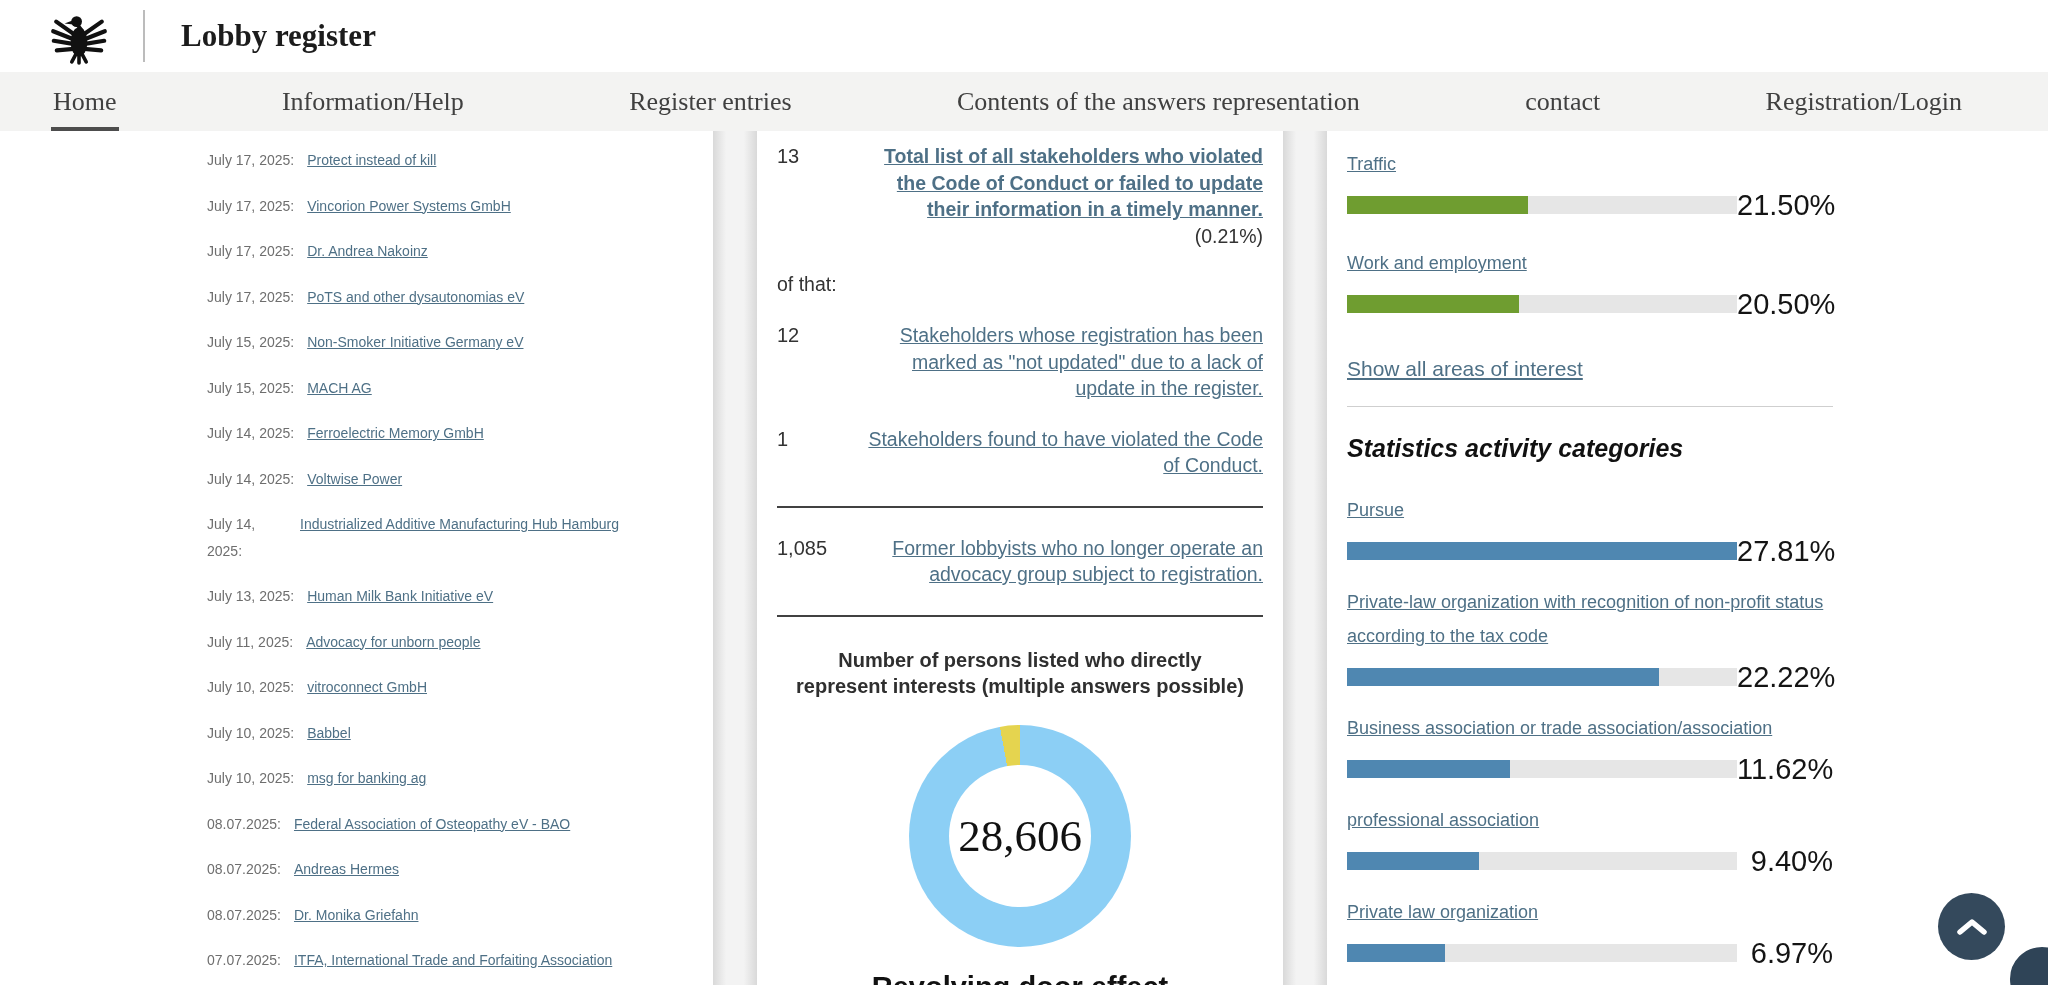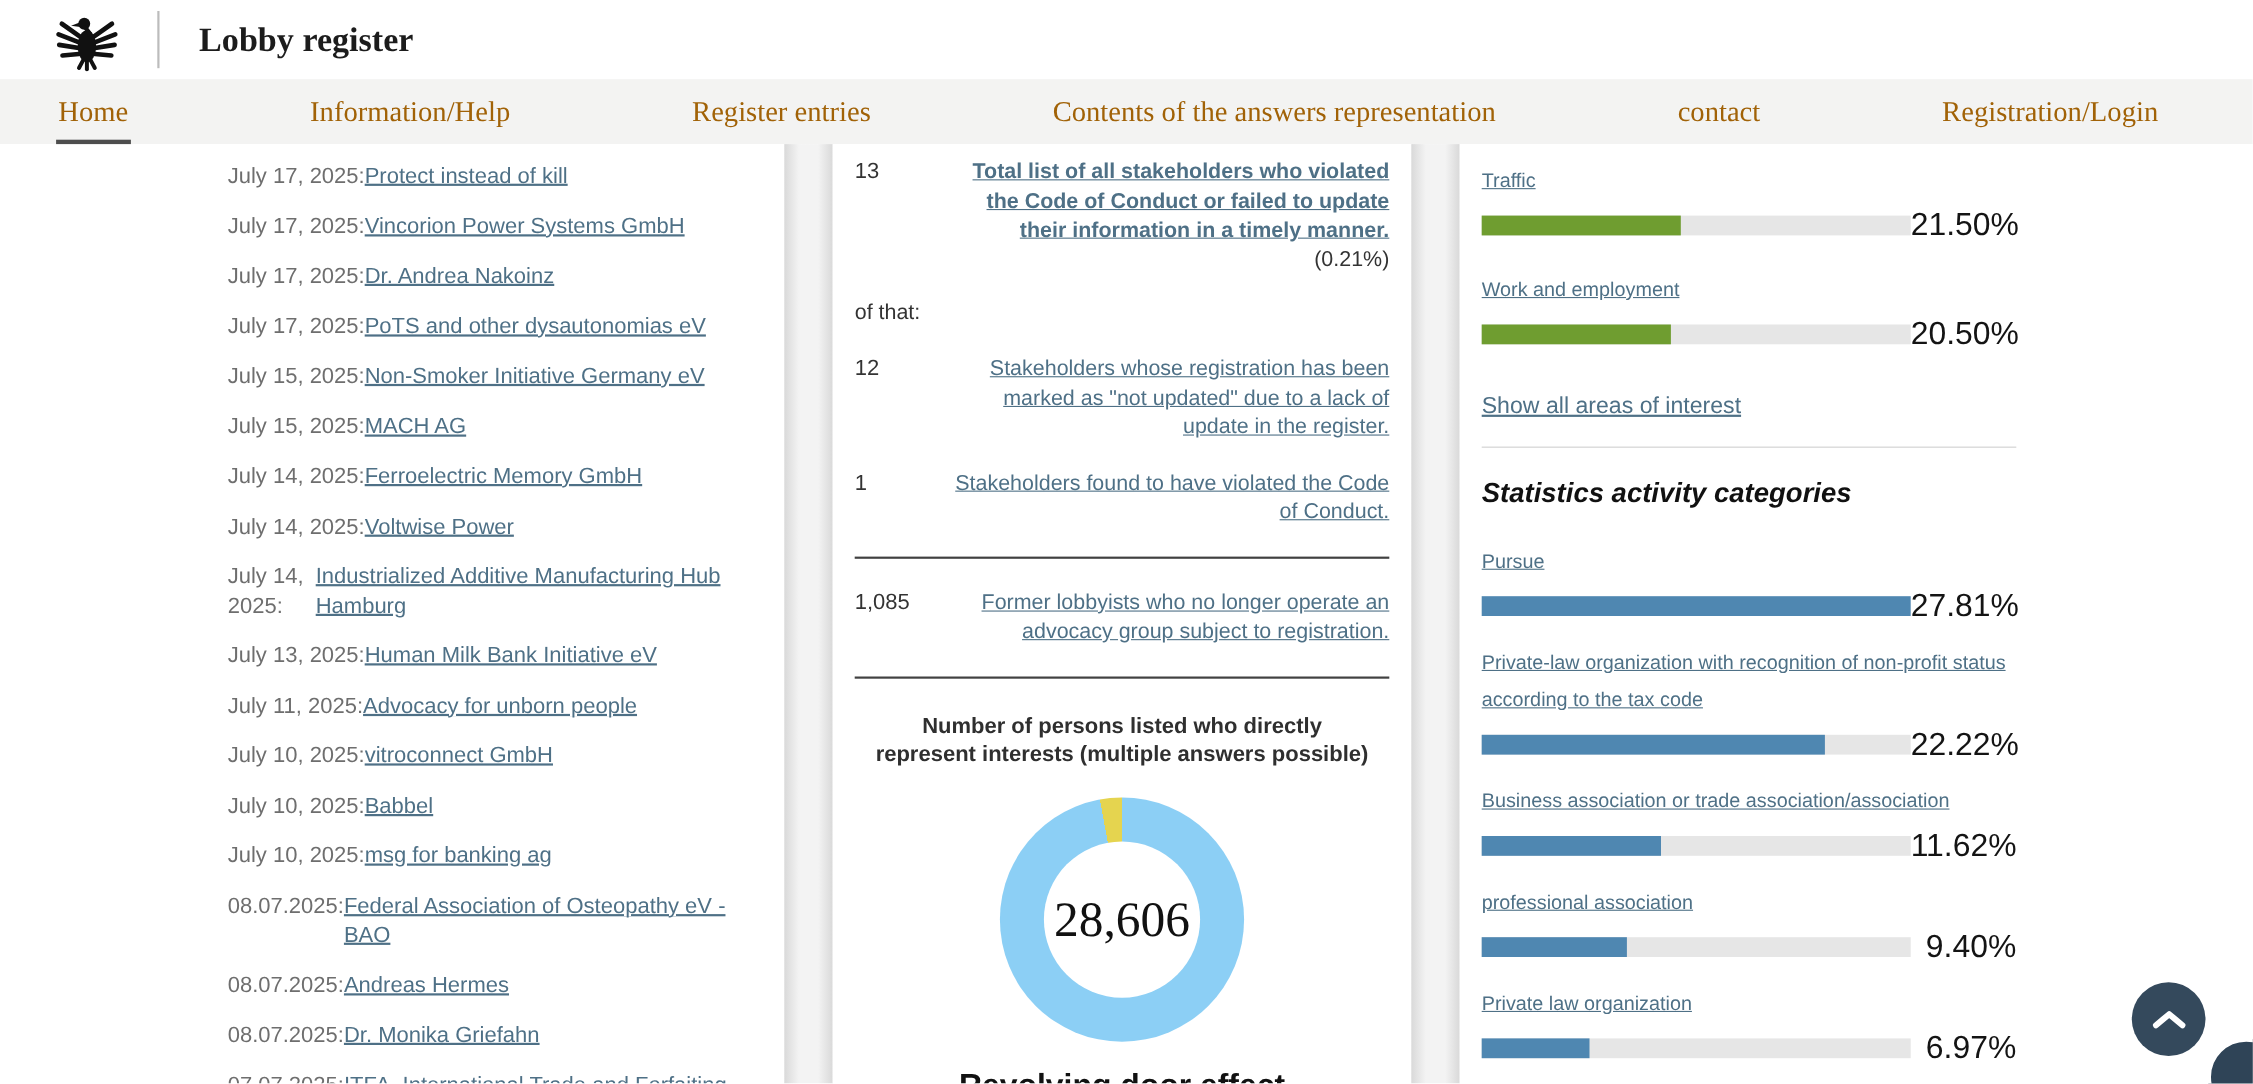--- a/index.html
+++ b/index.html
@@ -10,35 +10,35 @@
   }
   
   .header{height:72px;display:flex;align-items:center;background:#fff;}
   .logo{margin-left:48px;width:62px;height:60px;flex:0 0 auto;}
   .vdiv{width:2px;height:52px;background:#bcbcbc;margin-left:33px;}
   .site-title{margin-left:36px;font-family:"Liberation Serif","DejaVu Serif",serif;
     font-weight:bold;font-size:31px;color:#1c1c1c;}
   
   .nav{height:59px;background:#f3f3f2;display:flex;justify-content:space-between;
     align-items:center;padding:0 86px 0 53px;
-    font-family:"Liberation Serif","DejaVu Serif",serif;font-size:26px;color:#a16207;}
+    font-family:"Liberation Serif","DejaVu Serif",serif;font-size:26px;color:#404040;}
   .nav-item{position:relative;cursor:pointer;white-space:nowrap;}
   .nav-item.active::after{content:"";position:absolute;left:-2px;right:-2px;bottom:-14px;
     height:4px;background:#4d4d4d;}
   
   .main{display:flex;height:854px;background:#fff;}
   .spacer-l{width:187px;flex:0 0 auto;}
   .spacer-r{flex:1;}
   .gutter{width:44px;flex:0 0 auto;
     background:linear-gradient(to right,#d9d9d9 0,#f3f3f3 30%,#f3f3f3 70%,#d9d9d9 100%);}
   .card{width:526px;flex:0 0 auto;background:#fff;overflow:hidden;box-sizing:border-box;}
   
   .card.entries{padding:16px 22px 0 20px;}
-  .entry-row{display:flex;margin-bottom:19px;
-    font-size:20px;line-height:26.5px;}
+  .entry-row{display:flex;column-gap:13px;margin-bottom:19px;
+    font-size:14px;line-height:26.5px;}
   .entry-date{color:#6e6e6e;flex:0 0 auto;white-space:nowrap;}
   .entry-date.narrow{white-space:normal;width:80px;}
   .entry-link{color:#4e7086;text-decoration:underline;cursor:pointer;}
   
   .card.stats{padding:12px 20px 0 20px;}
   .stat-row{display:flex;margin-bottom:24px;font-size:19.5px;line-height:26.5px;}
   .stat-num{width:78px;flex:0 0 auto;color:#333;font-size:20px;}
   .stat-text{flex:1;text-align:right;}
   .stat-link{color:#4e7086;text-decoration:underline;cursor:pointer;}
   .stat-link.bold{font-weight:bold;}

